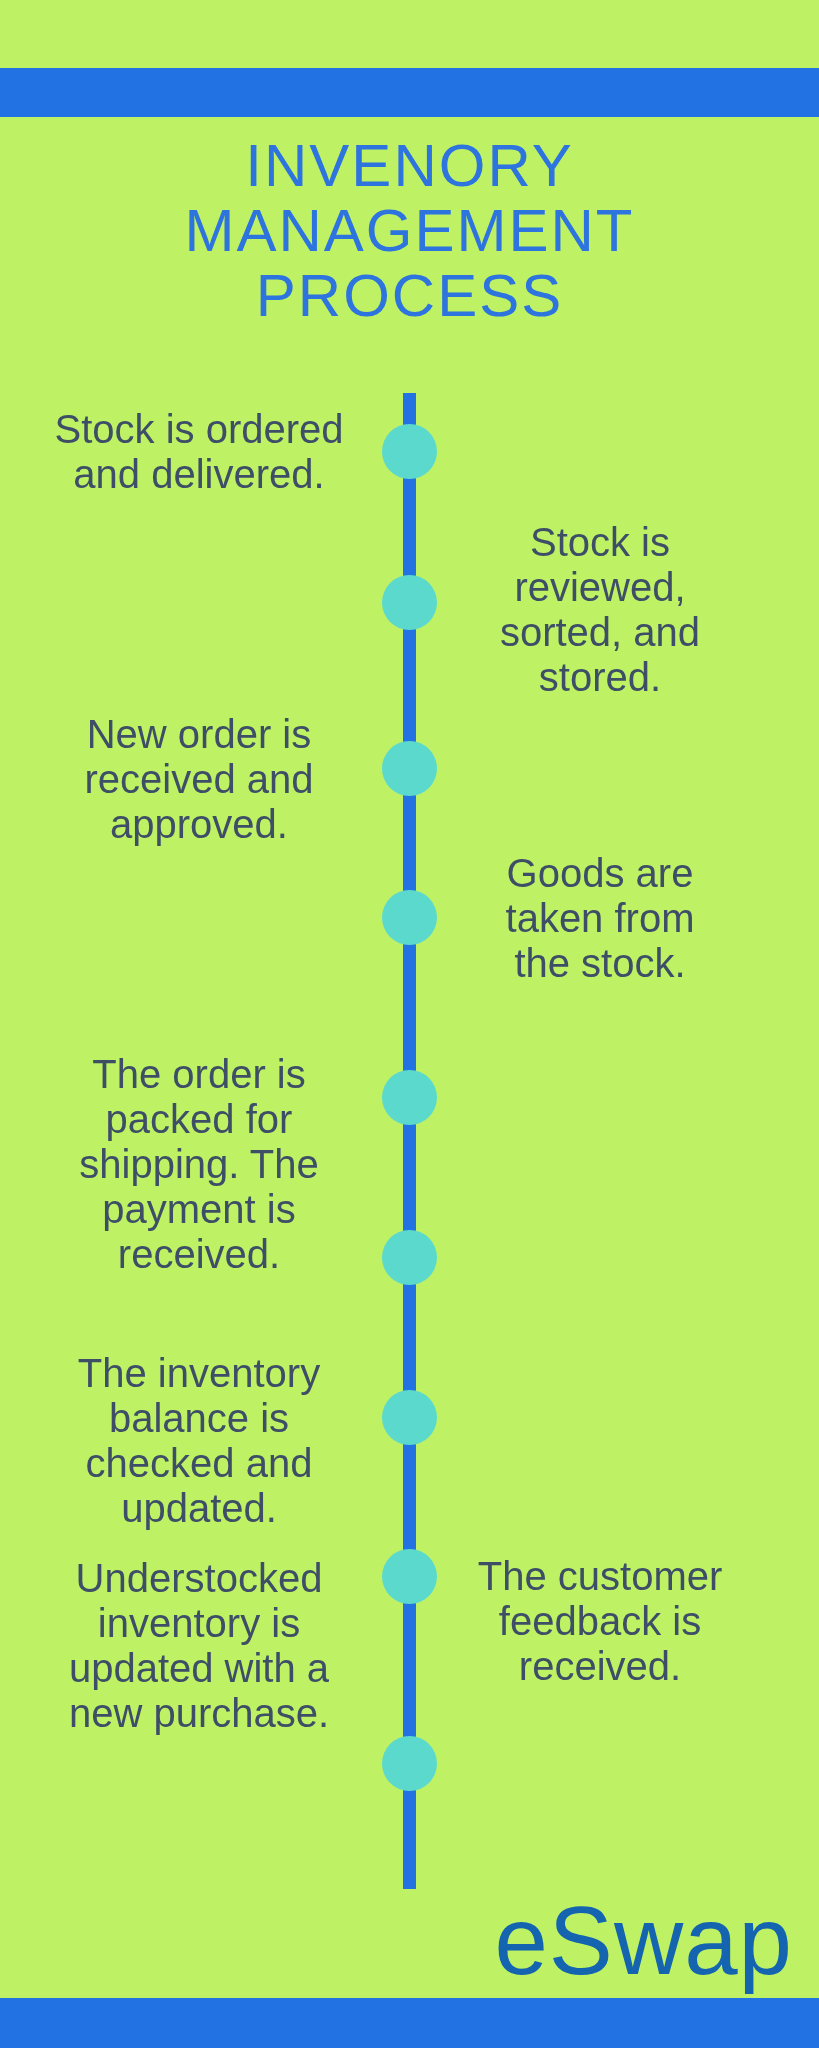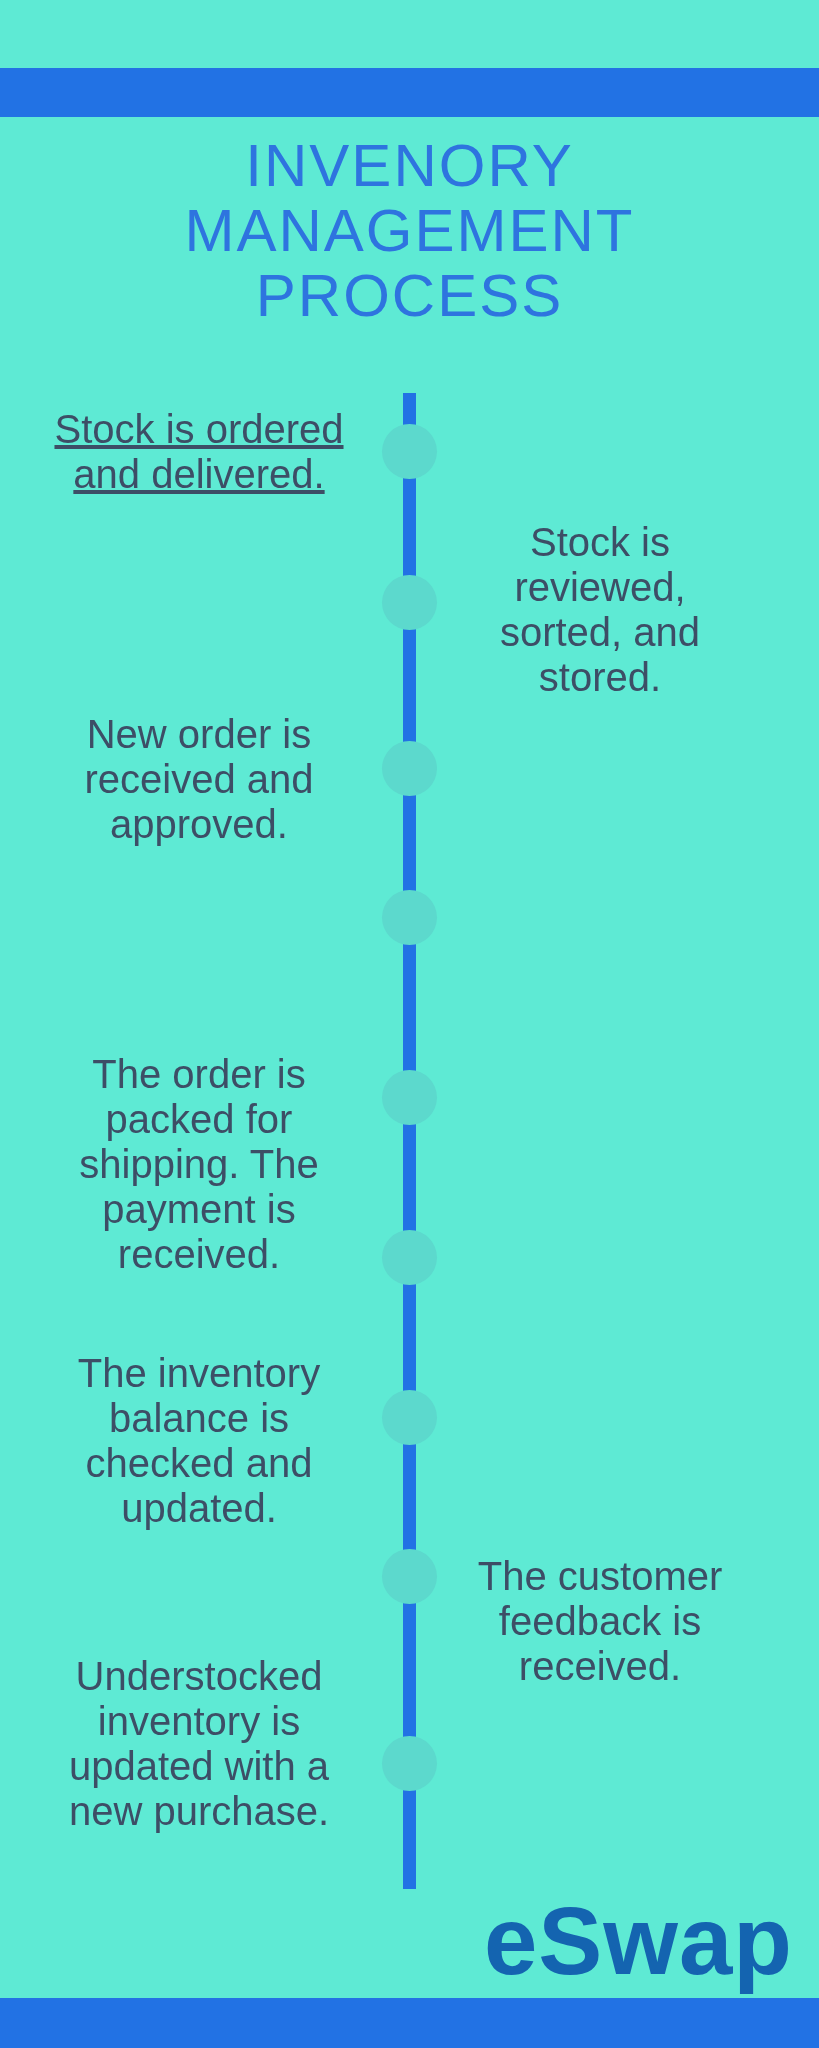--- a/index.html
+++ b/index.html
@@ -1,20 +1,20 @@
 <!DOCTYPE html>
 <html><head>
 <meta charset="utf-8">
 <style>
   html, body { margin: 0; padding: 0; }
   #page {
     position: relative;
     width: 819px;
     height: 2048px;
-    background: #5eead4;
+    background: #bef264;
     overflow: hidden;
     font-family: "Liberation Sans", sans-serif;
   }
   .top-bar {
     position: absolute;
     left: 0; top: 68px;
     width: 100%; height: 49px;
     background: #2272e4;
   }
   .bottom-bar {
@@ -62,36 +62,36 @@
   .step {
     position: absolute;
     color: #3d4e66;
     font-size: 40px;
     line-height: 45px;
     text-align: center;
     font-weight: 400;
   }
   .step.left  { left: 39px;  width: 320px; }
   .step.right { left: 475px; width: 250px; }
-  .t1 { top: 407px; text-decoration: underline; }
+  .t1 { top: 407px; }
   .t2 { top: 520px; }
   .t3 { top: 712px; }
   .t4 { top: 851px; }
   .t5 { top: 1052px; }
   .t6 { top: 1167px; }
   .t7 { top: 1351px; }
   .t8 { top: 1510px; margin-top: 44px; }
-  .t9 { top: 1654px; }
+  .t9 { top: 1556px; }
   .logo {
     position: absolute;
     top: 1888px;
     right: 26px;
     color: #1464b0;
     font-size: 96px;
-    font-weight: 700;
+    font-weight: 400;
     letter-spacing: 1px;
     line-height: 1.1;
   }
 </style>
 </head>
 <body>
 
 <div id="page">
 
   <div class="top-bar"></div>
@@ -106,20 +106,21 @@
   <span class="dot d4"></span>
   <span class="dot d5"></span>
   <span class="dot d6"></span>
   <span class="dot d7"></span>
   <span class="dot d8"></span>
   <span class="dot d9"></span>
 
   <div class="step left t1">Stock is ordered and delivered.</div>
   <div class="step right t2">Stock is reviewed, sorted, and stored.</div>
   <div class="step left t3">New order is received and approved.</div>
+  <div class="step right t4">Goods are taken from the stock.</div>
   <div class="step left t5">The order is packed for shipping. The payment is received.</div>
   <div class="step left t7">The inventory balance is checked and updated.</div>
   <div class="step right t8">The customer feedback is received.</div>
   <div class="step left t9">Understocked inventory  is updated with a new purchase.</div>
 
   <div class="logo">eSwap</div>
 
   <div class="bottom-bar"></div>
 
 </div>

